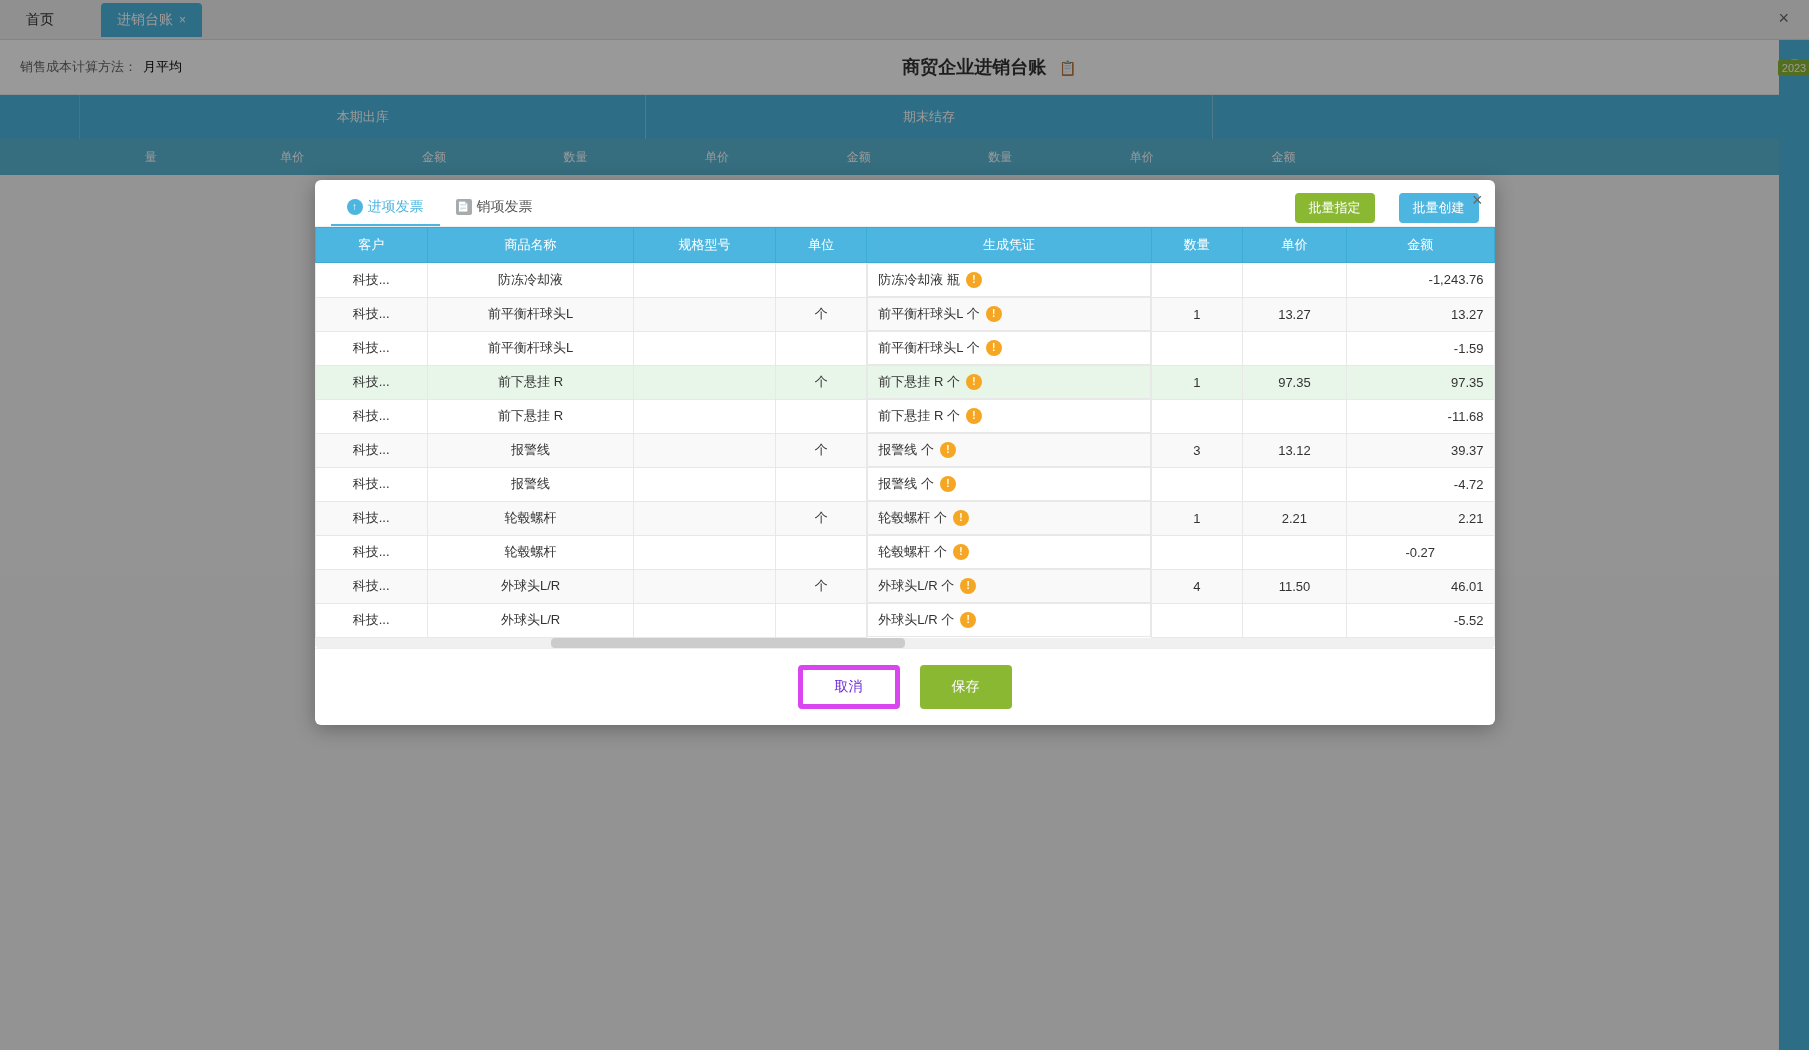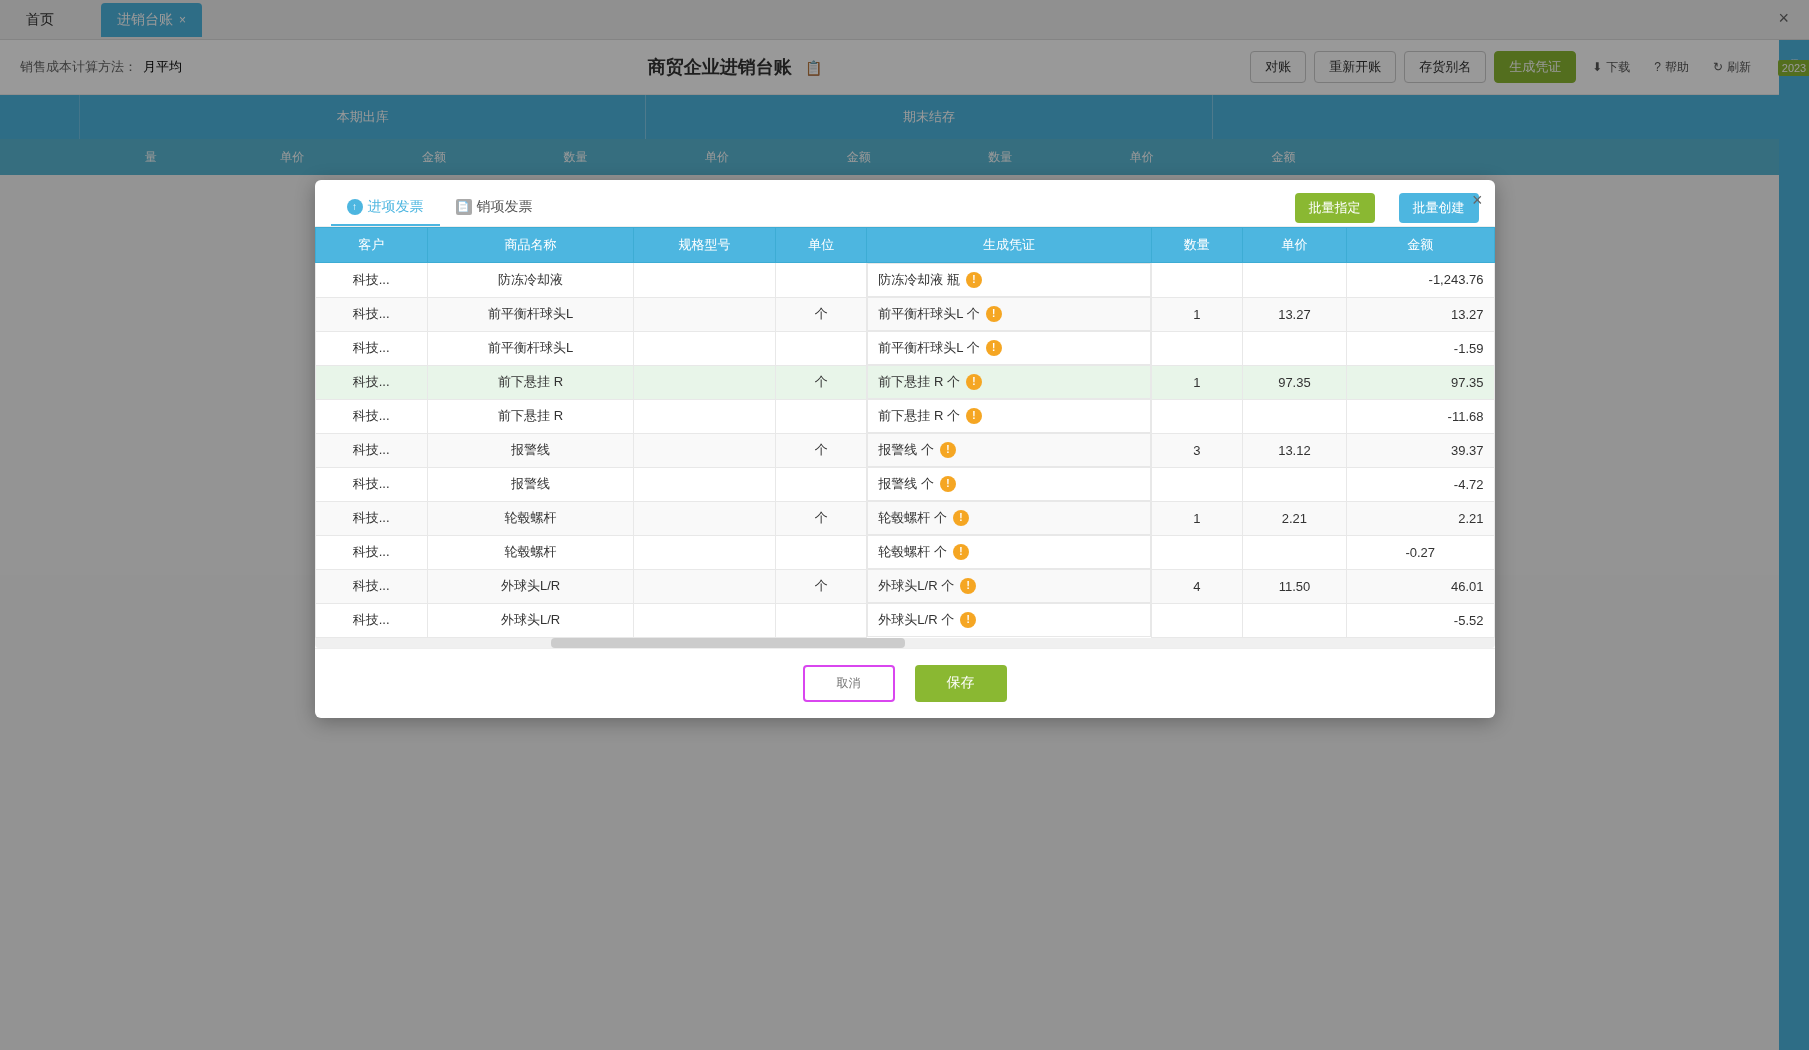--- a/index.html
+++ b/index.html
@@ -54,21 +54,21 @@
     .modal-table { width: 100%; border-collapse: collapse; min-width: 900px; }
     .modal-table th { background: #4db6e0; color: white; padding: 8px 10px; text-align: center; font-size: 13px; font-weight: normal; border: 1px solid #3dacd4; white-space: nowrap; }
     .modal-table td { padding: 7px 10px; border: 1px solid #e8e8e8; text-align: center; font-size: 13px; color: #333; white-space: nowrap; }
     .modal-table tr:nth-child(even) { background: #f9f9f9; }
     .modal-table tr.highlighted { background: #e8f5e9; }
 
     .warning-icon { display: inline-block; width: 16px; height: 16px; background: #f5a623; border-radius: 50%; color: white; font-size: 10px; font-weight: bold; text-align: center; line-height: 16px; }
 
     
     .modal-footer { border-top: 1px solid #eee; padding: 16px; display: flex; justify-content: center; gap: 20px; }
-    .btn-cancel { padding: 8px 32px; border: 2px solid #d946ef; background: white; border-radius: 4px; cursor: pointer; font-size: 12px; color: #737373; }
+    .btn-cancel { padding: 8px 32px; border: 5px solid #d946ef; background: white; border-radius: 4px; cursor: pointer; font-size: 14px; color: #6d28d9; }
     .btn-save { padding: 8px 32px; border: none; background: #8ab832; border-radius: 4px; cursor: pointer; font-size: 14px; color: white; }
 
     
     .modal-scrollbar { height: 10px; background: #f0f0f0; border-radius: 0 0 4px 4px; position: relative; }
     .modal-scrollbar-thumb { position: absolute; left: 20%; width: 30%; height: 100%; background: #ccc; border-radius: 4px; }
     .bg-group-header { background: #4db6e0; color: white; text-align: center; font-size: 13px; height: 44px; display: flex; align-items: center; justify-content: center; border-right: 1px solid rgba(255,255,255,0.3); }
     .bg-sub { color: white; text-align: center; font-size: 12px; }
   </style>
 </head>
 <body>
@@ -87,38 +87,20 @@
   <div class="main-content">
 
     <div class="toolbar">
       <div style="display:flex;align-items:center;gap:6px;min-width:200px;">
         <span class="cost-label">销售成本计算方法：</span>
         <span>月平均</span>
       </div>
       <div class="toolbar-title">
         <span>商贸企业进销台账</span>
         <span style="margin-left:8px;color:#666;font-size:14px;">📋</span>
-      </div>
-      <div class="toolbar-actions">
-        <button class="btn btn-outline">对账</button>
-        <button class="btn btn-outline">重新开账</button>
-        <button class="btn btn-outline">存货别名</button>
-        <button class="btn btn-green">生成凭证</button>
-        <div class="icon-btn">
-          <span>⬇</span>
-          <span>下载</span>
-        </div>
-        <div class="icon-btn">
-          <span>?</span>
-          <span>帮助</span>
-        </div>
-        <div class="icon-btn">
-          <span>↻</span>
-          <span>刷新</span>
-        </div>
       </div>
     </div>
 
     <div style="background:#4db6e0;display:grid;grid-template-columns: 80px 4fr 4fr 4fr;height:44px;align-items:stretch;">
       <div style="background:#4db6e0;border-right:1px solid rgba(255,255,255,0.2);"></div>
       <div class="bg-group-header">本期出库</div>
       <div class="bg-group-header">期末结存</div>
     </div>
     <div style="background:#5ab8d4;display:grid;grid-template-columns: 80px repeat(12, 1fr);height:36px;align-items:center;">
       <div></div>

